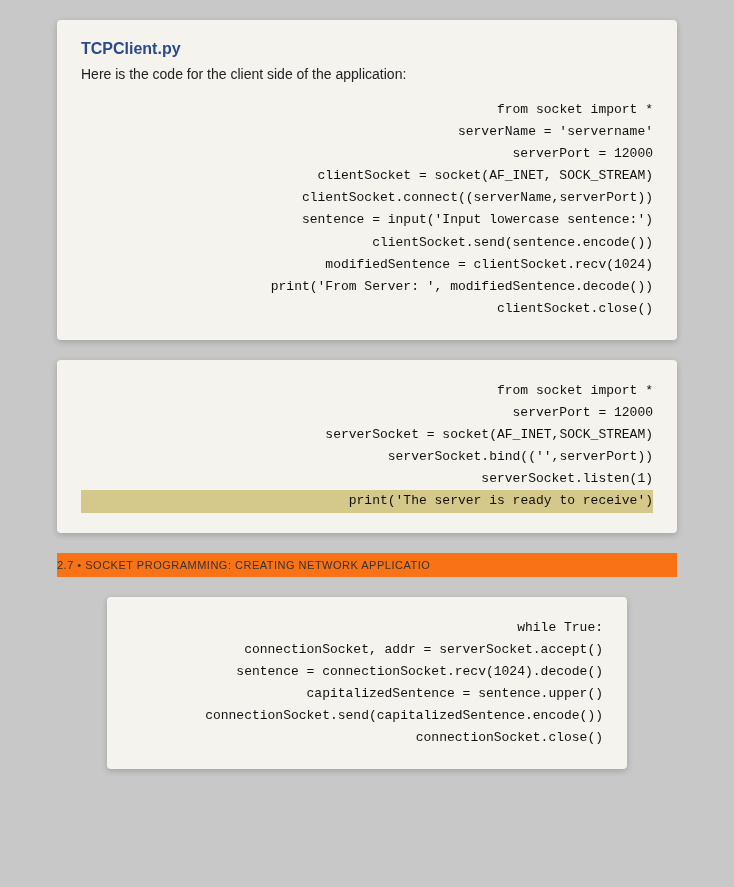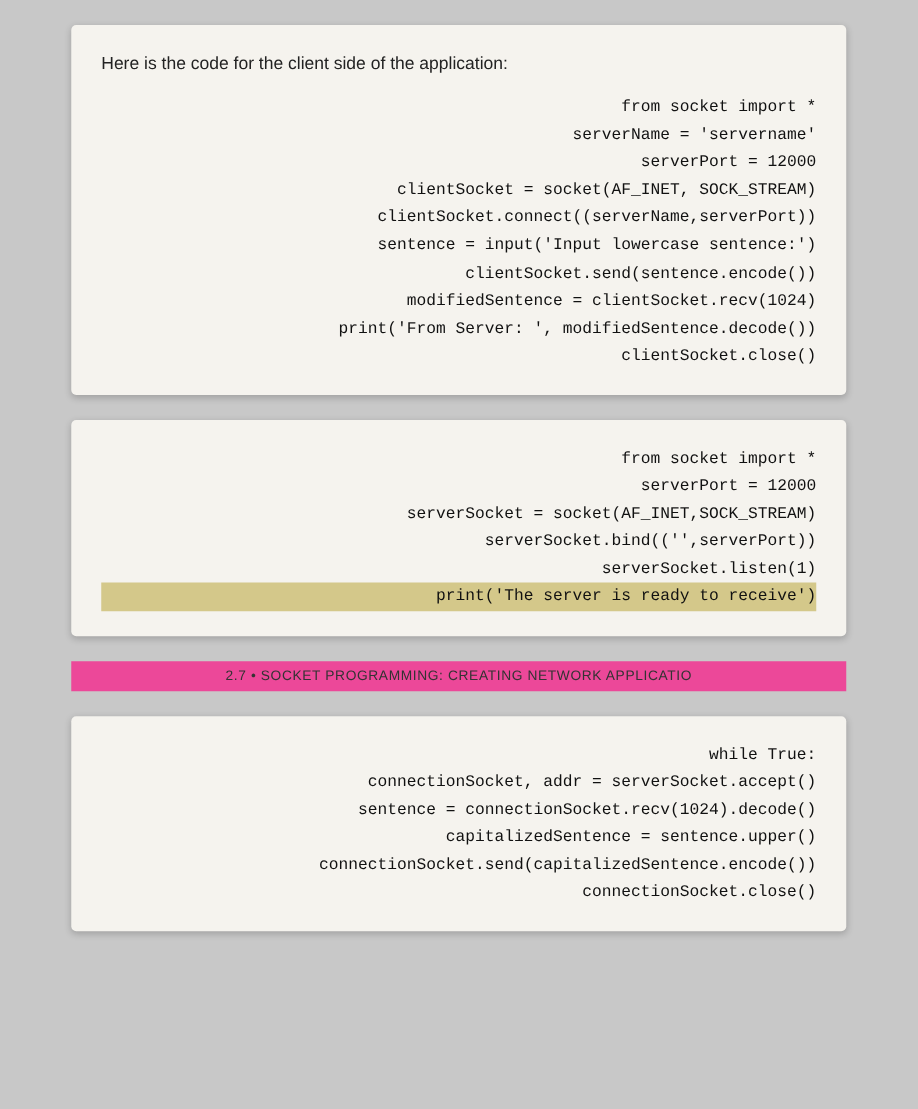--- a/index.html
+++ b/index.html
@@ -43,44 +43,45 @@
     .code-block {
       font-family: 'Courier New', Courier, monospace;
       font-size: 13px;
       color: #111;
       line-height: 1.7;
       white-space: pre;
       text-align: right;
     }
 
     .page-footer {
-      background-color: #ec4899;
+      background-color: #f97316;
       width: 620px;
-      text-align: center;
+      text-align: left;
       font-family: Arial, sans-serif;
       font-size: 11px;
       color: #333;
       letter-spacing: 0.5px;
       padding: 6px 0;
       font-variant: small-caps;
     }
 
     .card-bottom {
       background-color: #f5f3ee;
-      width: 620px;
+      width: 520px;
       border-radius: 4px;
       padding: 20px 24px;
       box-shadow: 0 2px 6px rgba(0,0,0,0.2);
       margin-top: 0;
     }
   </style>
 </head>
 <body>
 
 <div class="card">
+  <div class="card-title">TCPClient.py</div>
   <div class="card-description">Here is the code for the client side of the application:</div>
   <div class="code-block" id="code1">from socket import *
 serverName = 'servername'
 serverPort = 12000
 clientSocket = socket(AF_INET, SOCK_STREAM)
 clientSocket.connect((serverName,serverPort))
 sentence = input('Input lowercase sentence:')
 clientSocket.send(sentence.encode())
 modifiedSentence = clientSocket.recv(1024)
 print('From Server: ', modifiedSentence.decode())

